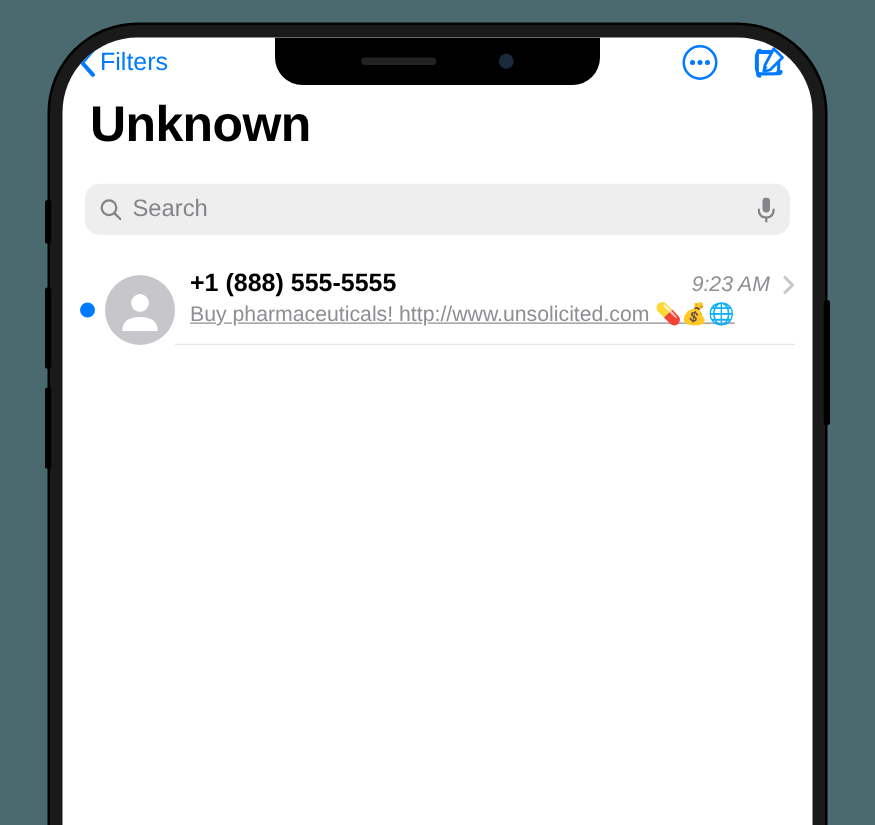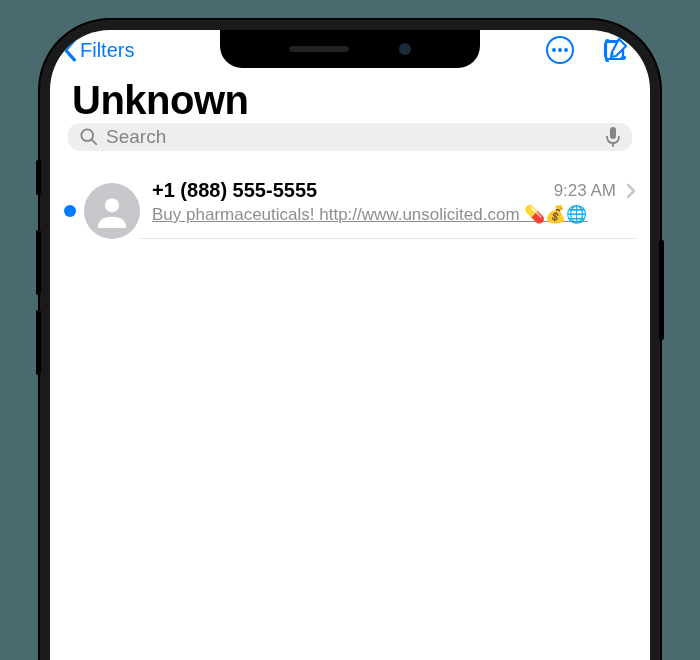--- a/index.html
+++ b/index.html
@@ -151,28 +151,28 @@
       letter-spacing: 1px;
     }
     .compose-icon {
       width: 26px;
       height: 26px;
       color: #007aff;
     }
     .page-title {
       font-size: 40px;
       font-weight: 700;
-      padding: 4px 22px 0;
+      padding: 4px 22px 24px;
       letter-spacing: -0.5px;
     }
     .search-bar {
       margin: 0 18px;
       background: #eeeeef;
       border-radius: 12px;
-      height: 28px;
+      height: 41px;
       display: flex;
       align-items: center;
       padding: 0 12px;
       gap: 8px;
     }
     .search-icon { color: #848488; width: 18px; height: 18px; }
     .search-input {
       flex: 1;
       border: none;
       background: transparent;
@@ -225,20 +225,21 @@
     .sender {
       font-size: 20px;
       font-weight: 600;
     }
     .time-chev {
       display: flex;
       align-items: center;
       gap: 10px;
       color: #8e8e93;
       font-size: 17px;
+      font-style: italic;
     }
     .preview {
       color: #8e8e93;
       font-size: 17px;
       line-height: 1.3;
       margin-top: 2px;
       text-decoration: underline;
     }
   </style>
 </head>

